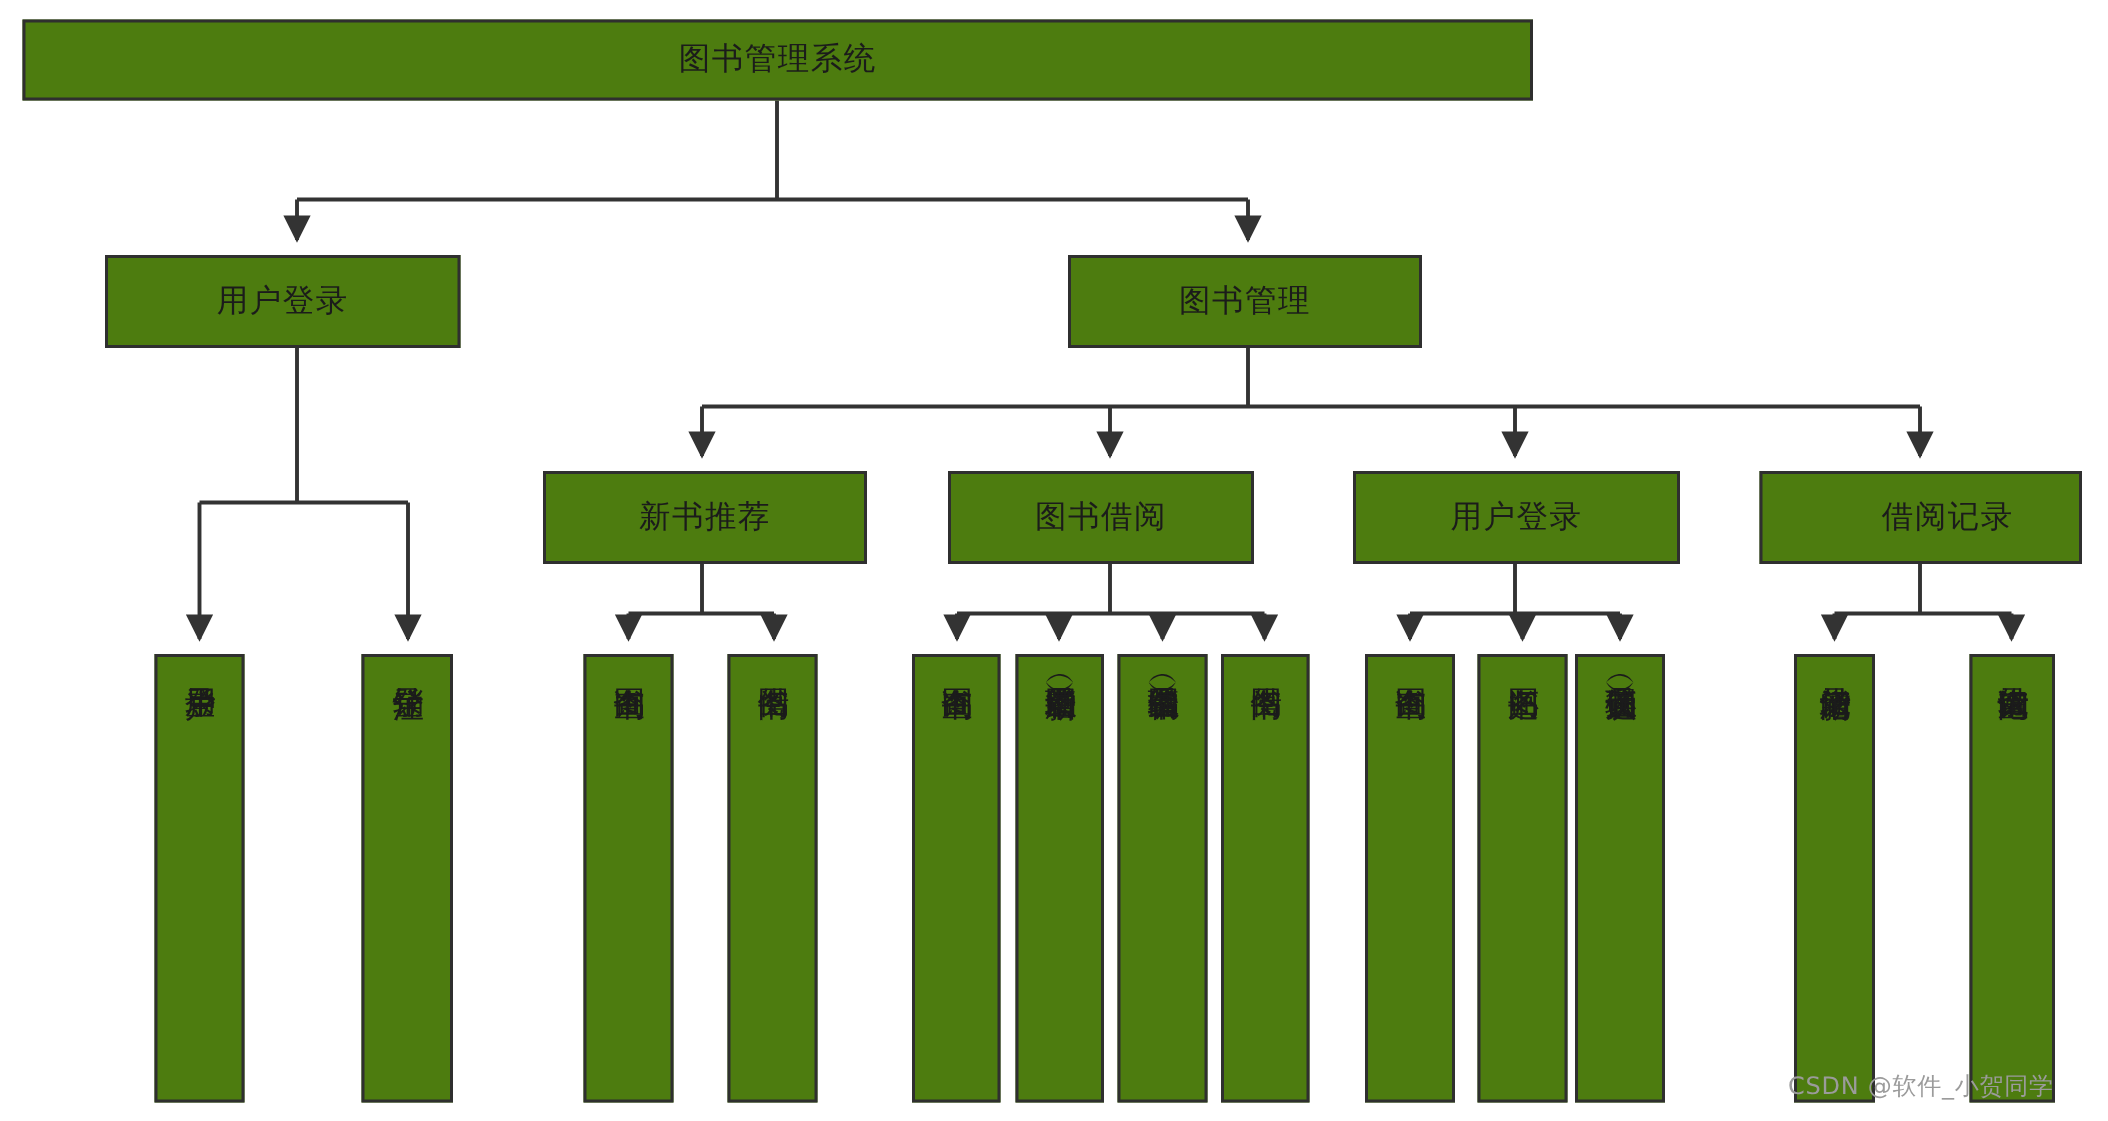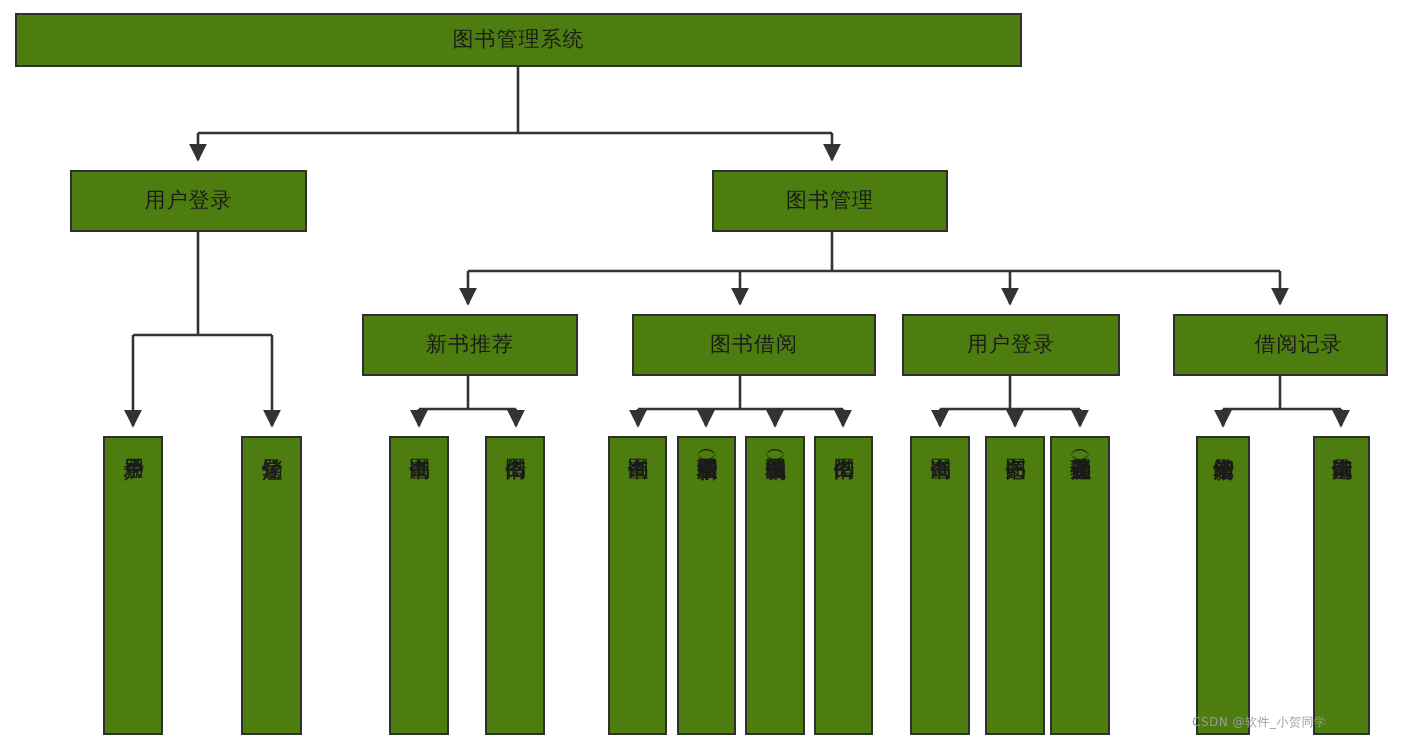--- a/index.html
+++ b/index.html
@@ -54,21 +54,21 @@
     display: block;
   }
   .leaf-center {
     align-items: center;
     padding-top: 0;
   }
   #watermark {
     position: absolute;
     left: 1192px;
     top: 714px;
-    font-size: 12px;
+    font-size: 16px;
     color: #9b9b9b;
     white-space: nowrap;
     letter-spacing: 0.5px;
   }
 </style>
 </head>
 <body>
 
 <div id="canvas">
 
@@ -131,21 +131,21 @@
   </div>
 
   <div class="node h" style="left:362px; top:314px; width:216px; height:62px;">
     <span>新书推荐</span>
   </div>
 
   <div class="node h" style="left:712px; top:170px; width:236px; height:62px;">
     <span>图书管理</span>
   </div>
 
-  <div class="node h" style="left:632px; top:314px; width:244px; height:62px;">
+  <div class="node h" style="left:632px; top:314px; width:204px; height:62px;">
     <span>图书借阅</span>
   </div>
 
   <div class="node h" style="left:902px; top:314px; width:218px; height:62px;">
     <span>用户登录</span>
   </div>
 
   <div class="node h" style="left:1173px; top:314px; width:215px; height:62px;padding-left:36px;">
     <span>借阅记录</span>
   </div>

